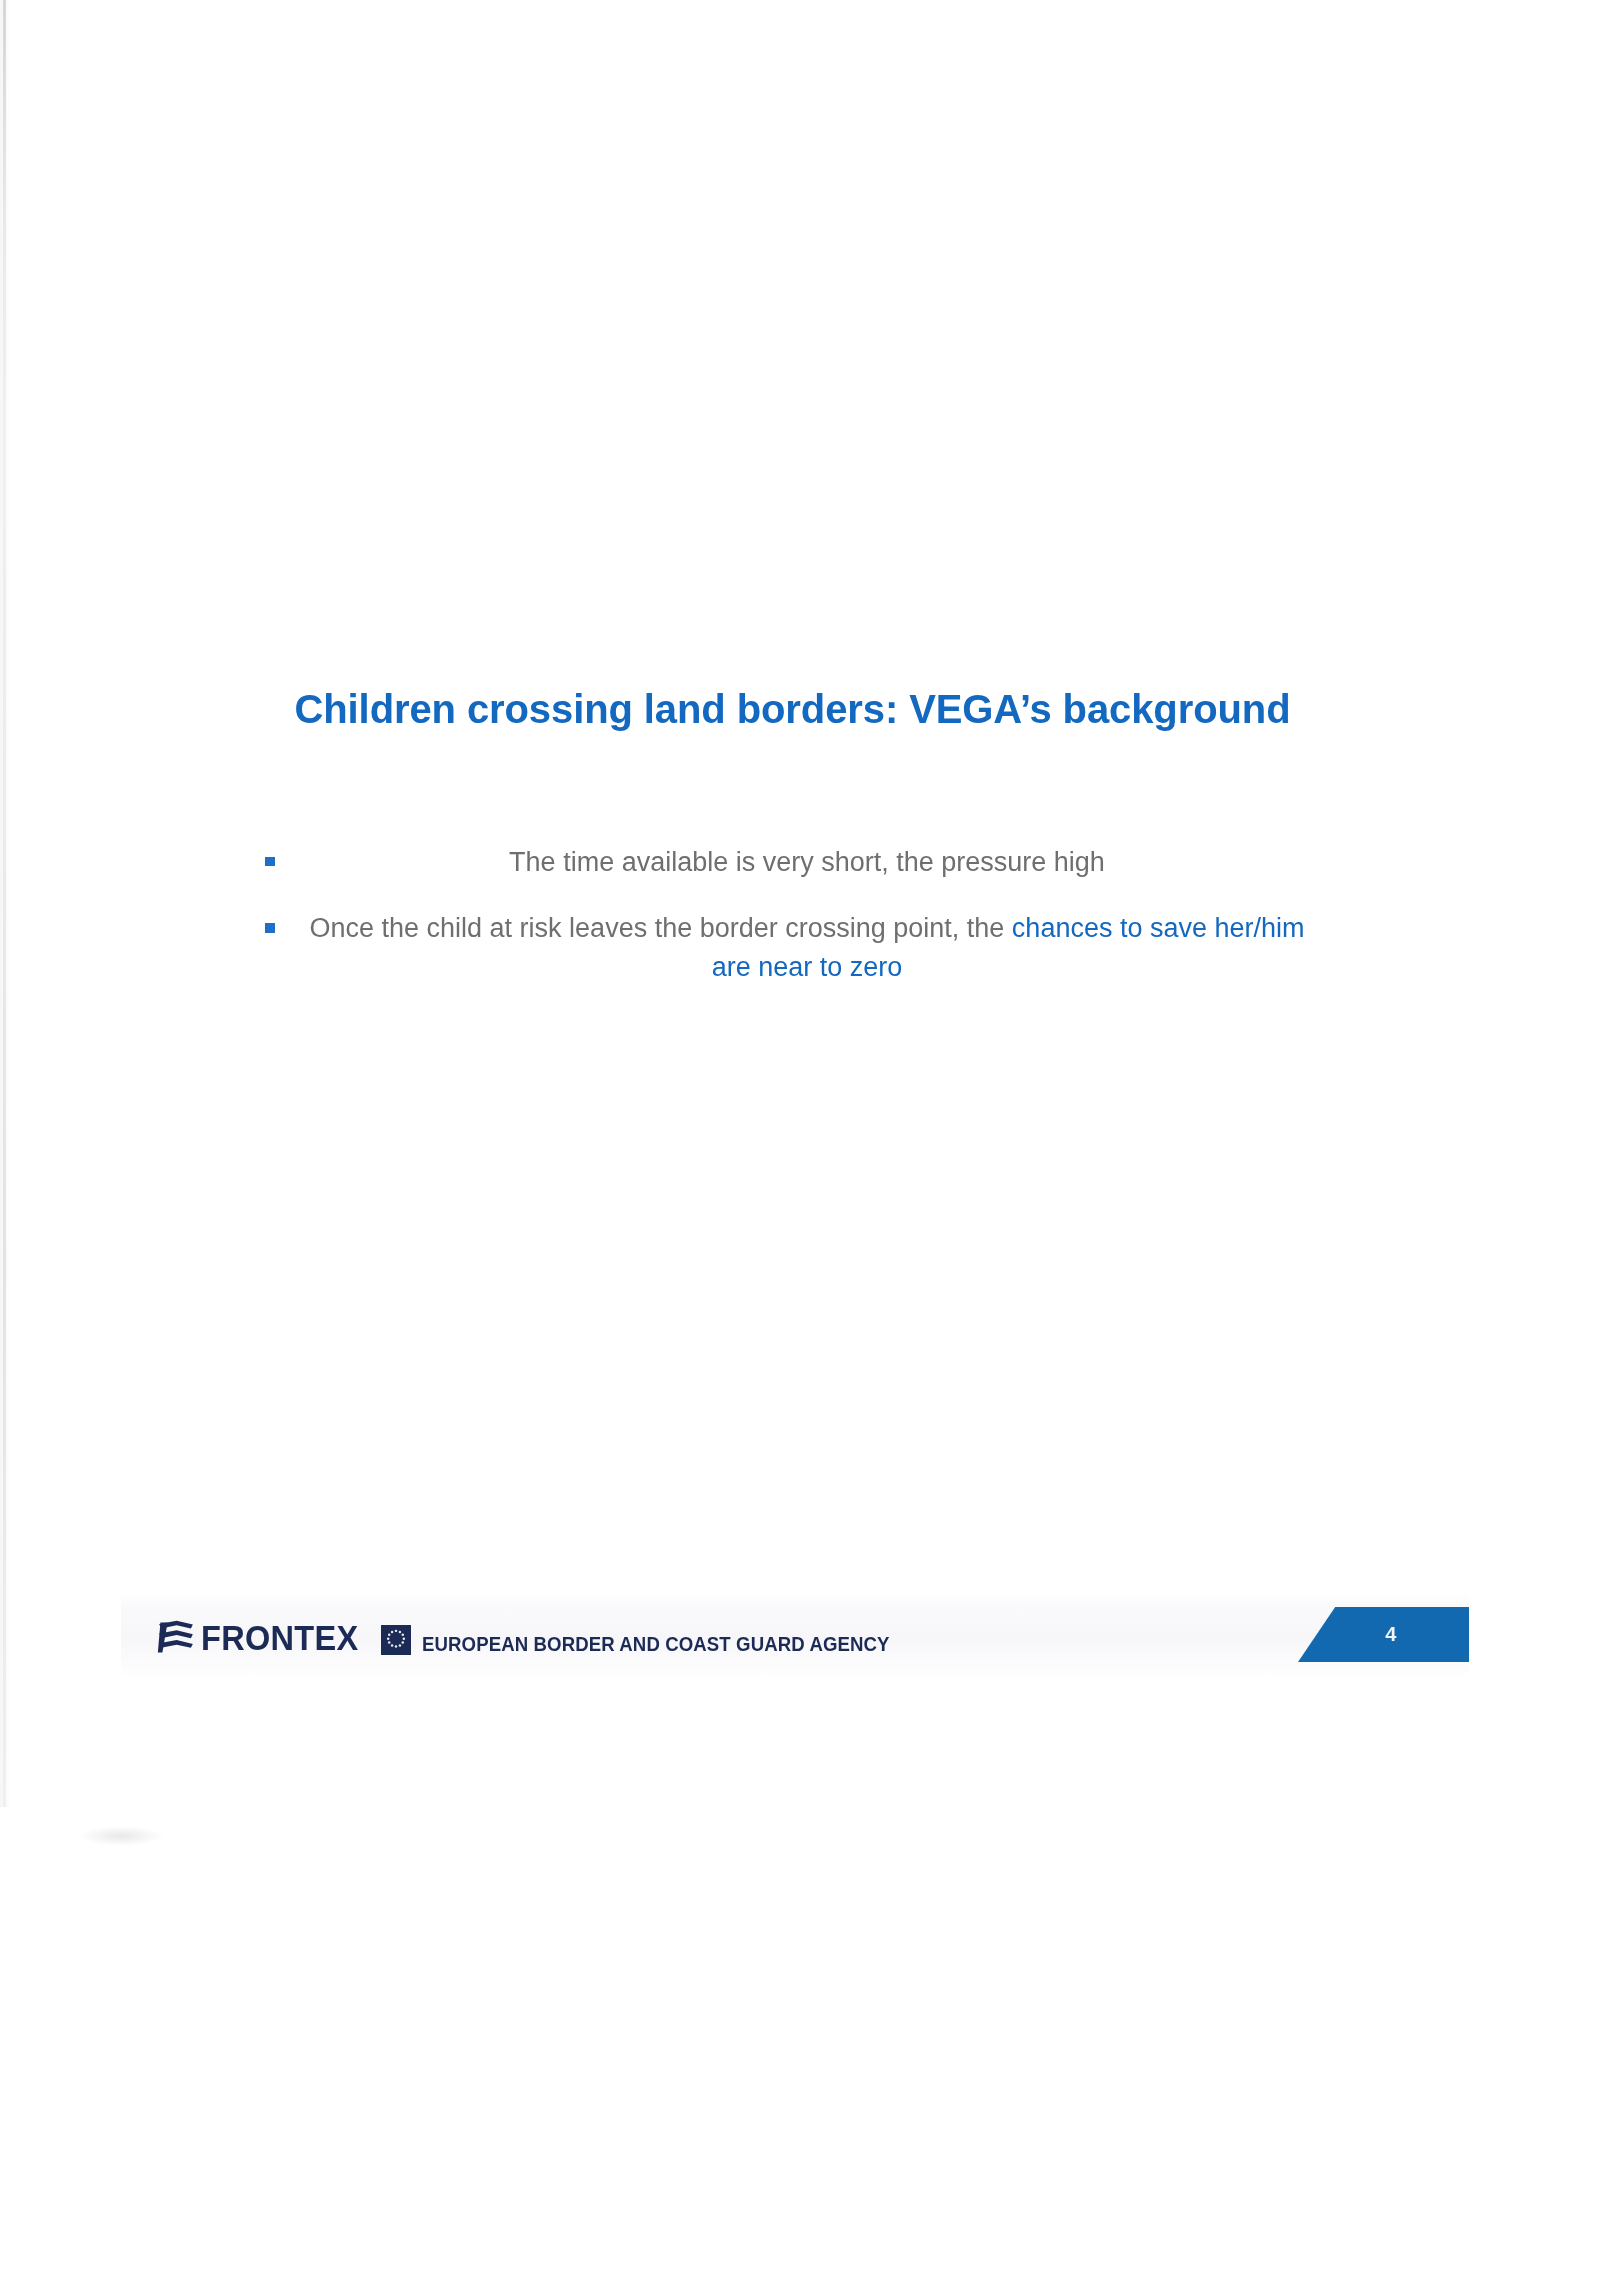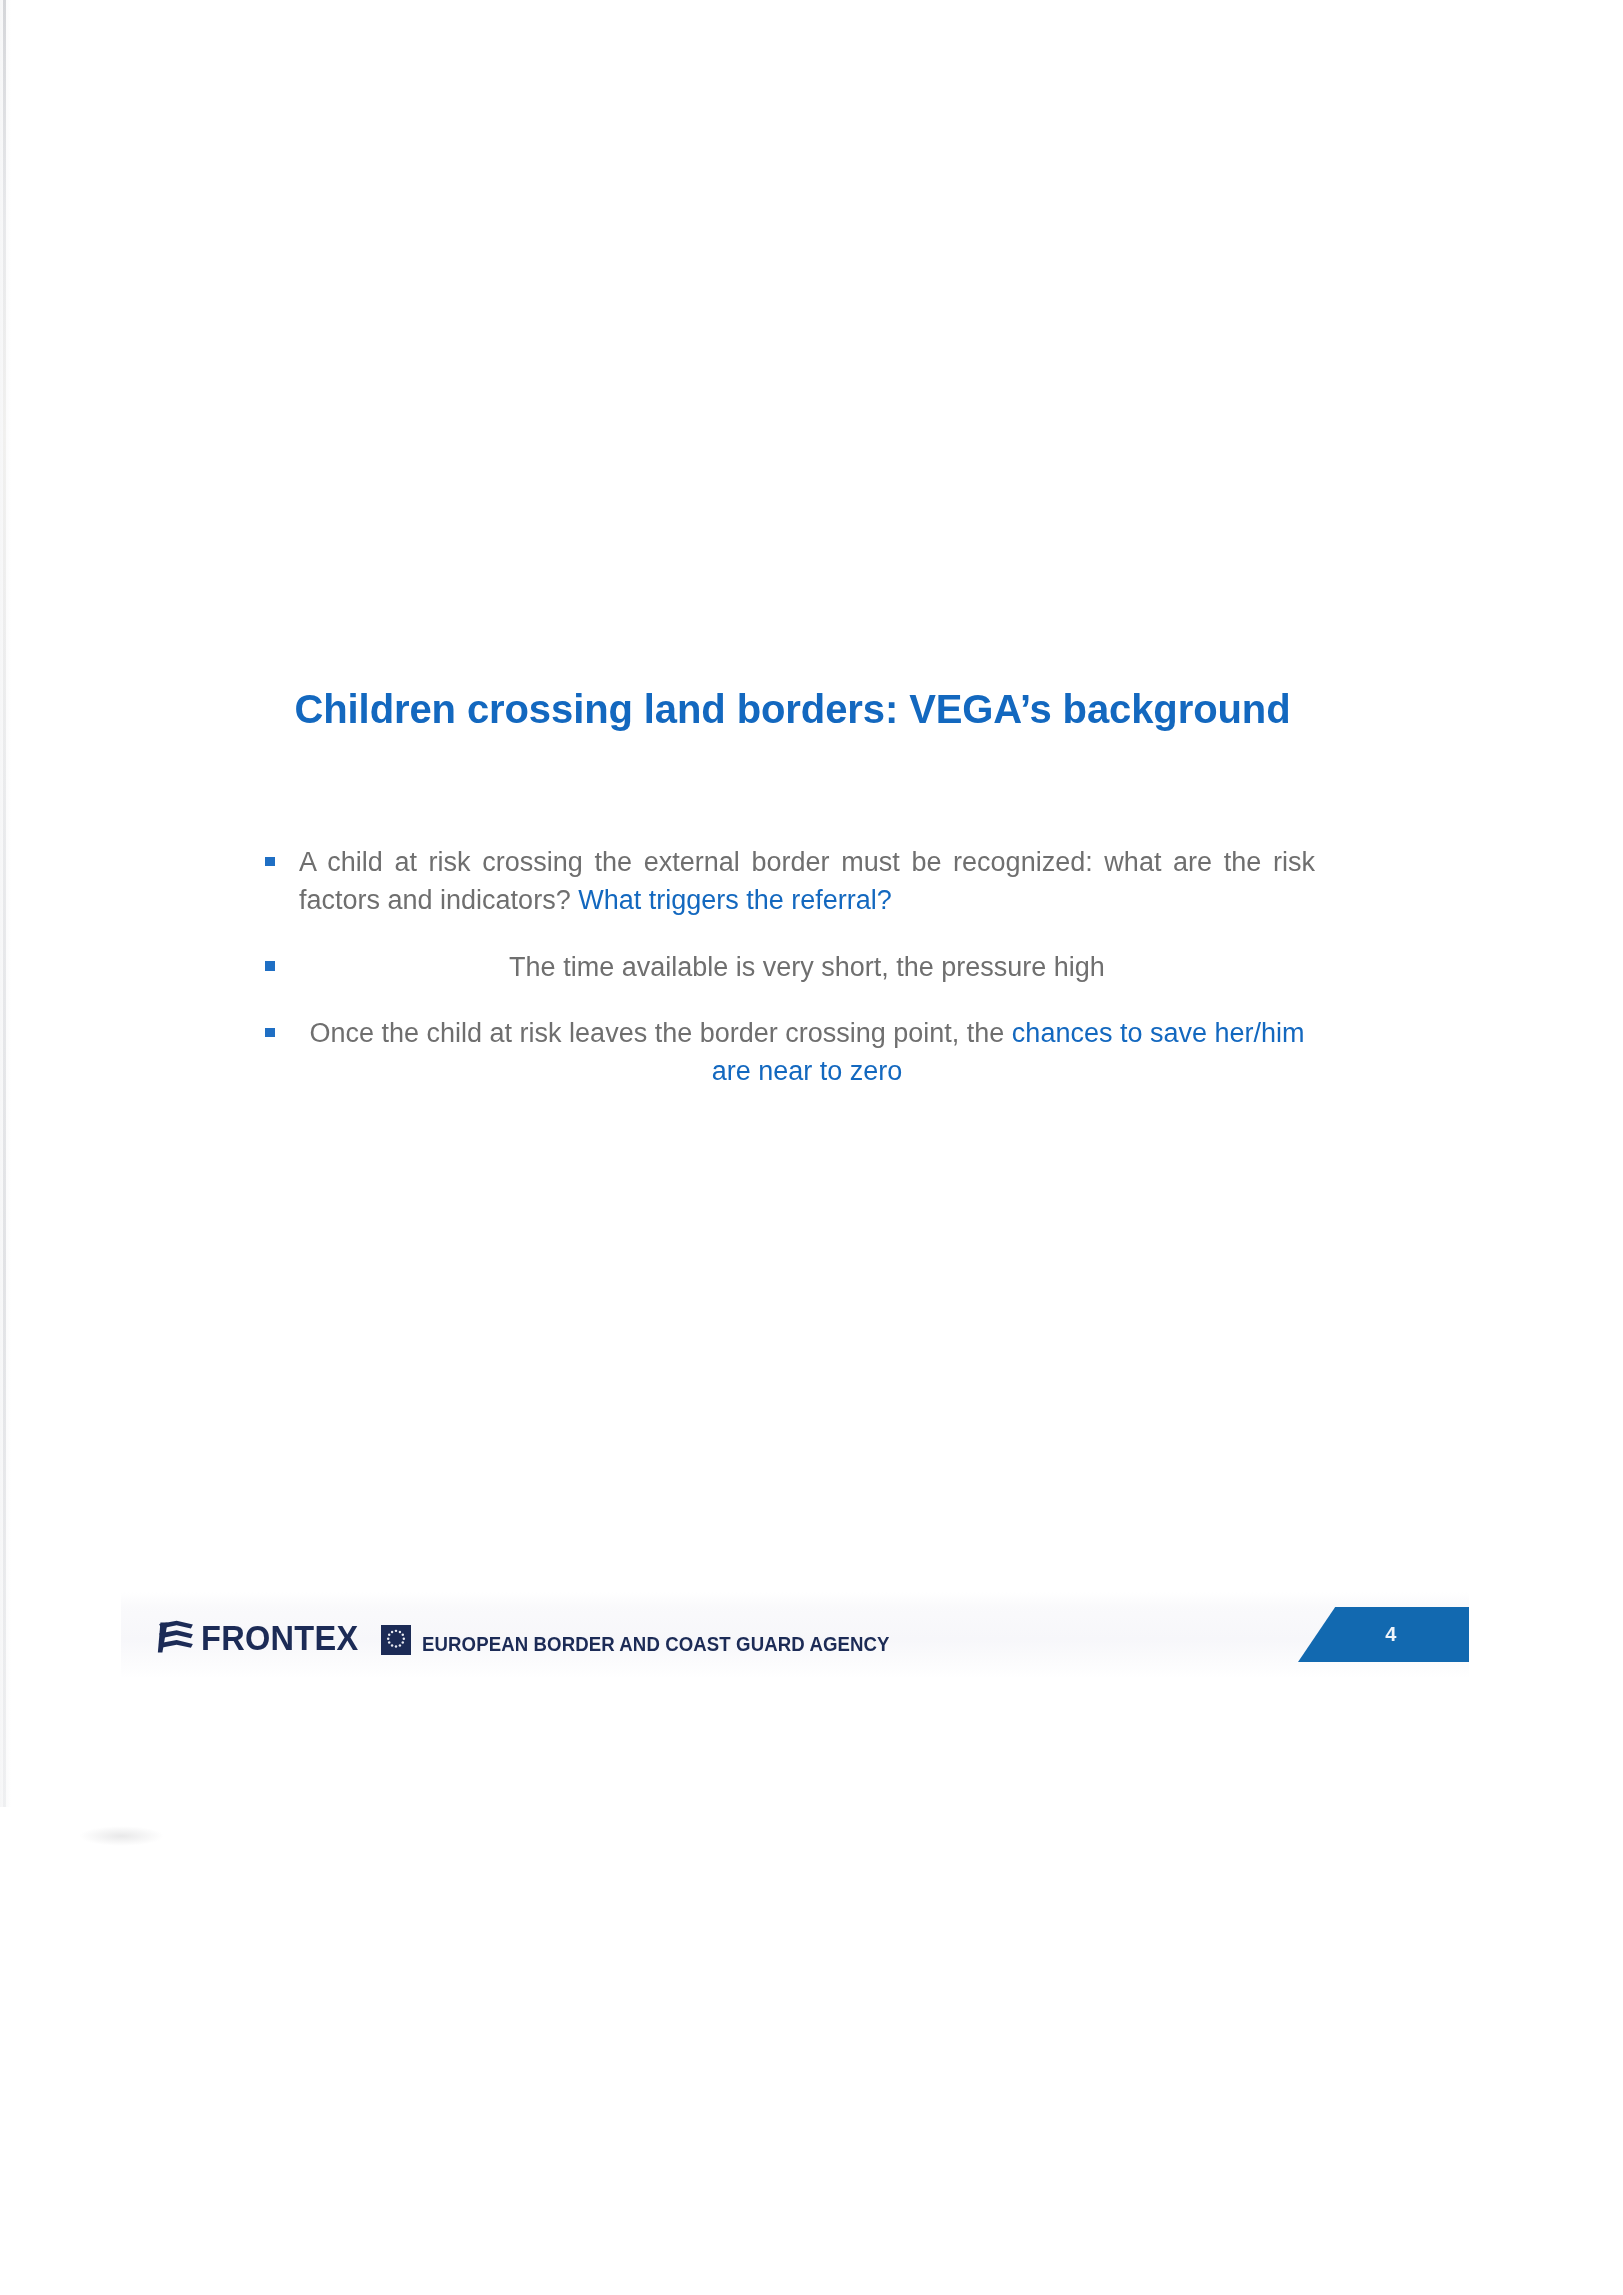--- a/index.html
+++ b/index.html
@@ -197,24 +197,20 @@
 <div class="scan-edge-line"></div>
 <div class="scan-edge-soft"></div>
 <div class="scan-bottom-smudge"></div>
 
 <div class="slide">
 
   <div class="slide-title">Children crossing land borders: VEGA’s background</div>
 
   <div class="bullets">
 
-    <div class="bullet-row">
-      <span class="bullet-marker"></span>
-      <span class="bullet-text"><span>A child at risk crossing the external border must be recognized: what are the risk factors and indicators? </span><span class="hl">What triggers the referral?</span></span>
-    </div>
 
 
 
     <div class="bullet-row">
       <span class="bullet-marker"></span>
       <span class="bullet-text no-justify"><span>The time available is very short, the pressure high</span></span>
     </div>
 
     <div class="bullet-row">
       <span class="bullet-marker"></span>

